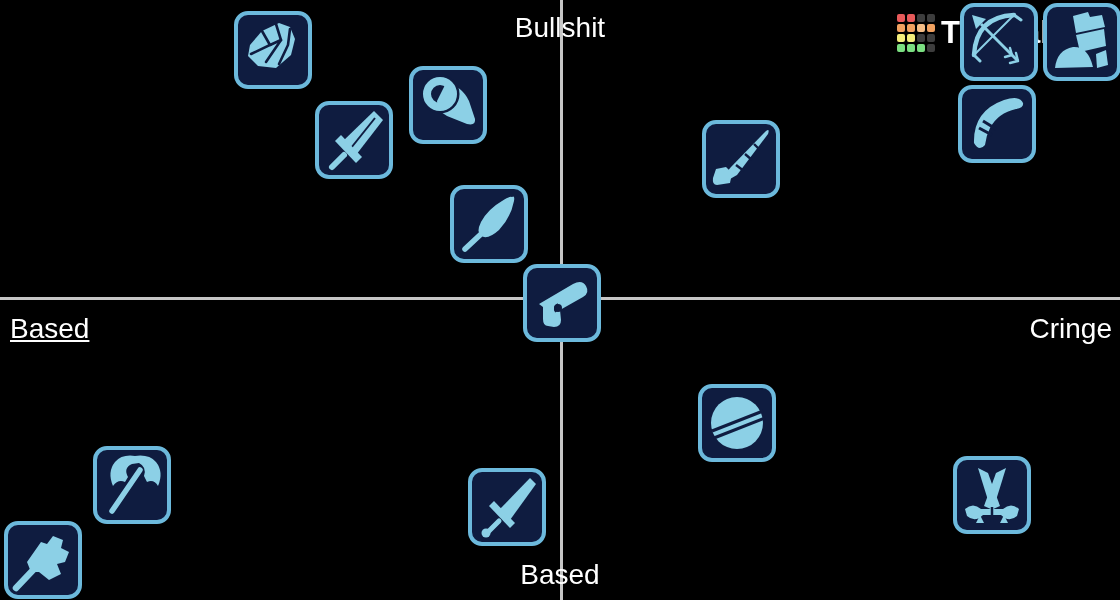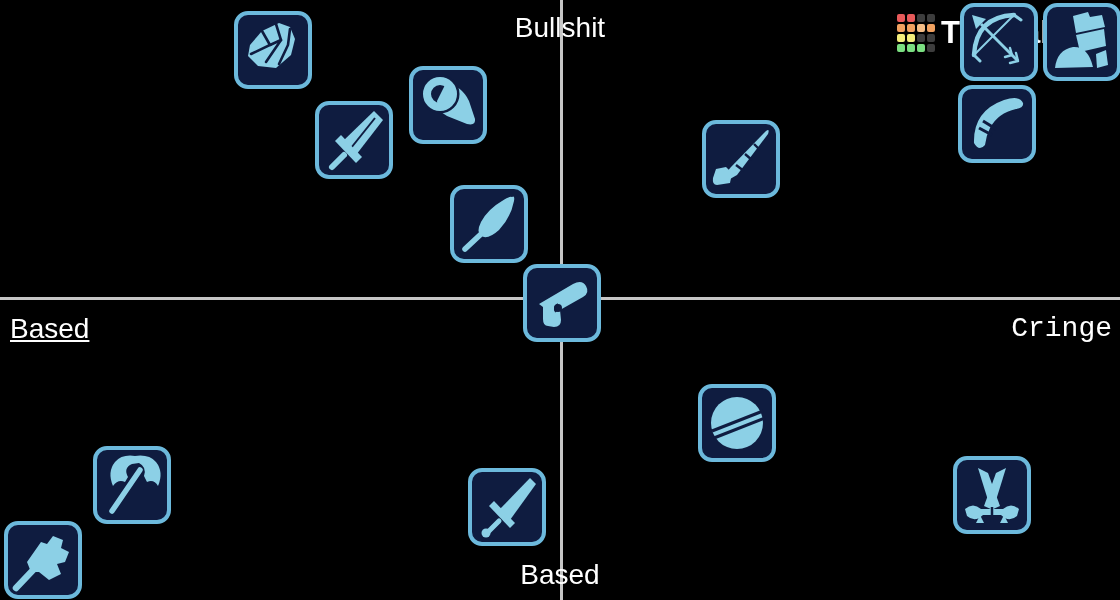--- a/index.html
+++ b/index.html
@@ -4,21 +4,21 @@
 <style>
   html,body{margin:0;padding:0;background:#000;}
   #stage{position:relative;width:1120px;height:600px;background:#000;overflow:hidden;
          font-family:"Liberation Sans",sans-serif;}
   .axis-v{position:absolute;left:560px;top:0;width:3px;height:600px;background:#c6c6c6;z-index:2;}
   .axis-h{position:absolute;left:0;top:297px;width:1120px;height:3px;background:#c6c6c6;z-index:2;}
   .axis-label{position:absolute;color:#fff;font-size:28px;line-height:1.05;z-index:3;white-space:nowrap;}
   .lbl-top{top:13px;left:560px;transform:translateX(-50%);}
   .lbl-bottom{top:560px;left:560px;transform:translateX(-50%);}
   .lbl-left{top:314px;left:10px;text-decoration:underline;}
-  .lbl-right{top:314px;right:8px;font-family:Liberation Mono, monospace;}
+  .lbl-right{top:314px;right:8px;}
   .brand-text{position:absolute;left:941px;top:15px;color:#fff;font-size:31px;font-weight:700;
               z-index:1;letter-spacing:0px;white-space:nowrap;}
   .brand-grid{position:absolute;left:897px;top:14px;width:38px;height:38px;display:grid;
               grid-template-columns:repeat(4,8px);grid-template-rows:repeat(4,8px);gap:2px;z-index:4;}
   .brand-grid .cell{width:8px;height:8px;border-radius:2px;}
   .tile{position:absolute;width:78px;height:78px;box-sizing:border-box;background:#0f1c40;
         border:4px solid #6cb9dc;border-radius:14px;z-index:5;}
   .tile svg{position:absolute;left:3px;top:3px;width:64px;height:64px;color:#8cd0e6;}
   .defs-hidden{position:absolute;width:0;height:0;overflow:hidden;}
 </style>

